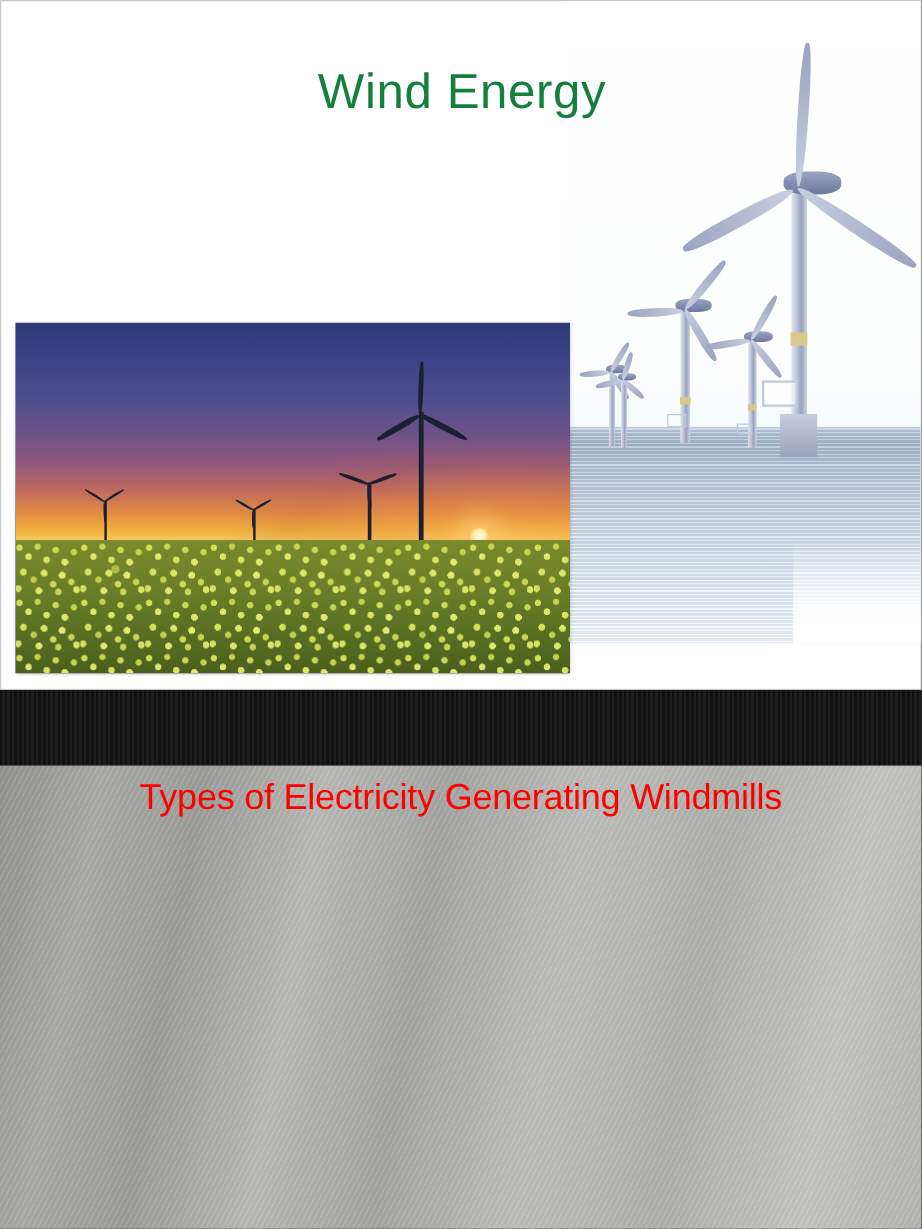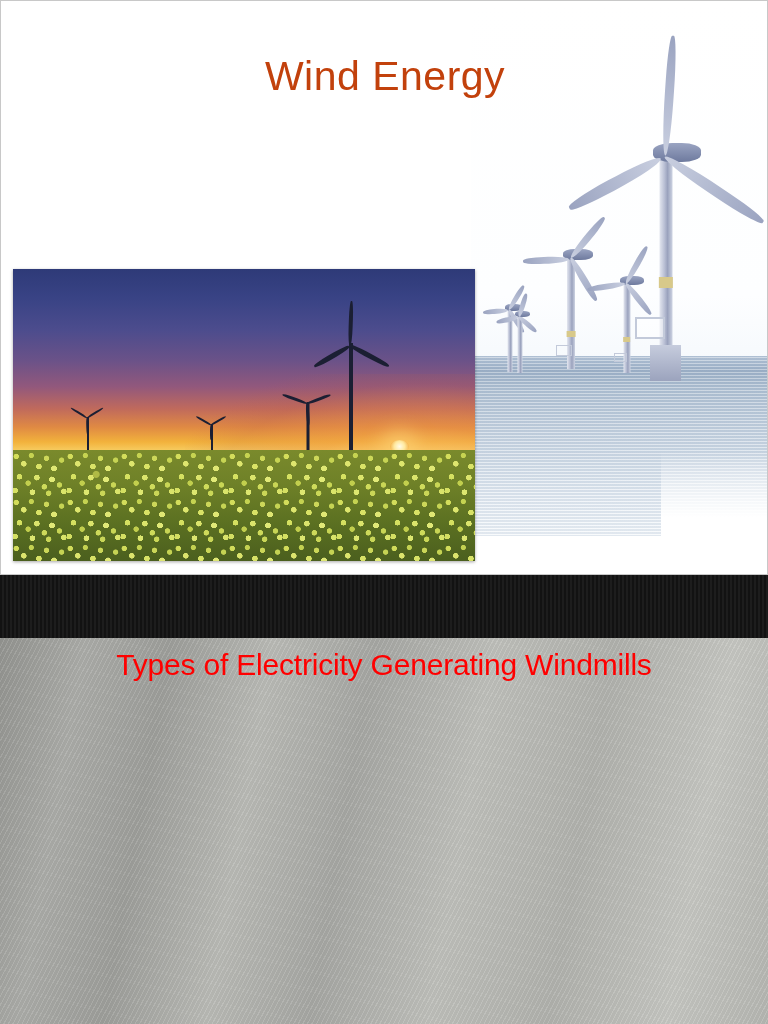--- a/index.html
+++ b/index.html
@@ -32,21 +32,21 @@
   }
 
   .title-main {
     position: absolute;
     left: 0; top: 52px;
     width: 768px;
     text-align: center;
     font-size: 41px;
     font-weight: 400;
     letter-spacing: 0.5px;
-    color: #c2410c;
+    color: #15803d;
     font-family: "Liberation Sans", sans-serif;
     z-index: 5;
   }
 
   .title-sub {
     position: absolute;
     left: 0; top: 155px;
     width: 768px;
     text-align: center;
     font-size: 27px;

